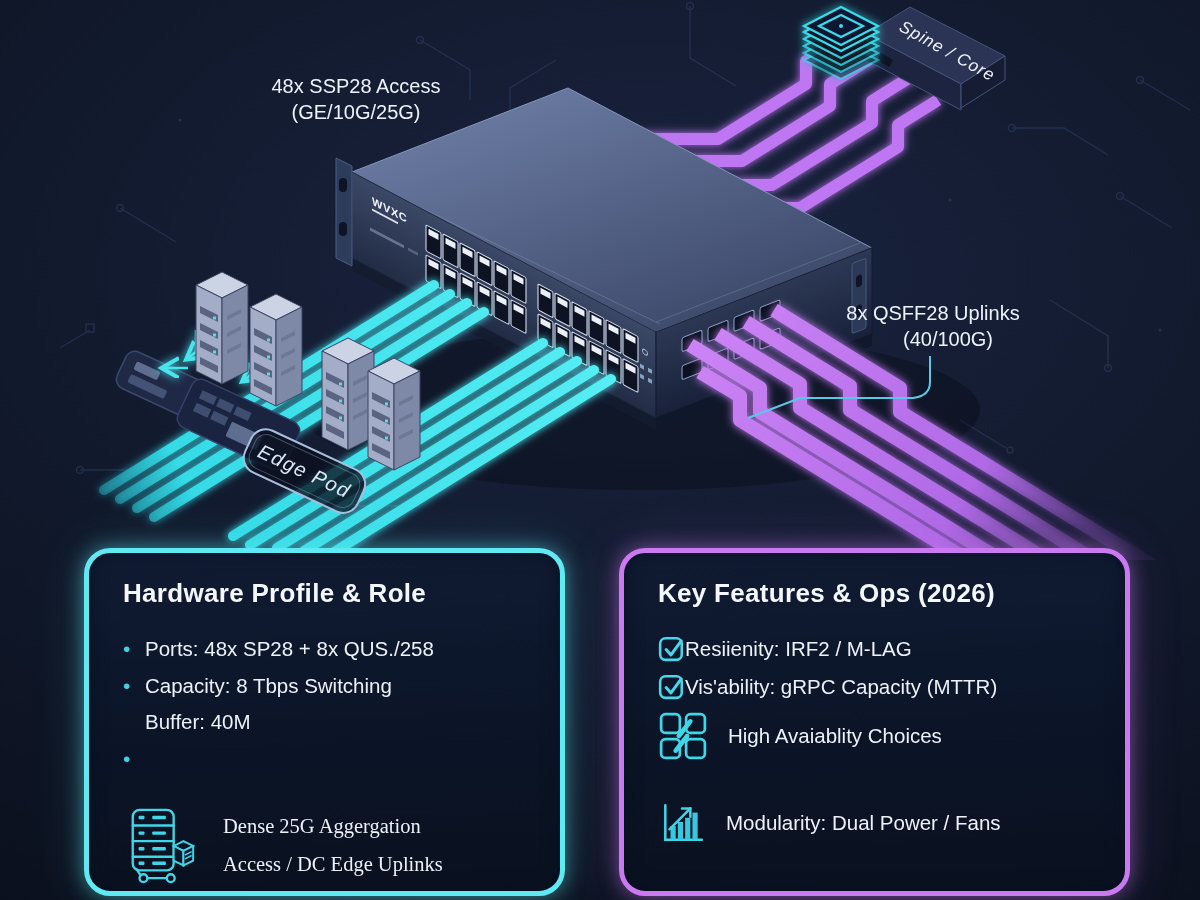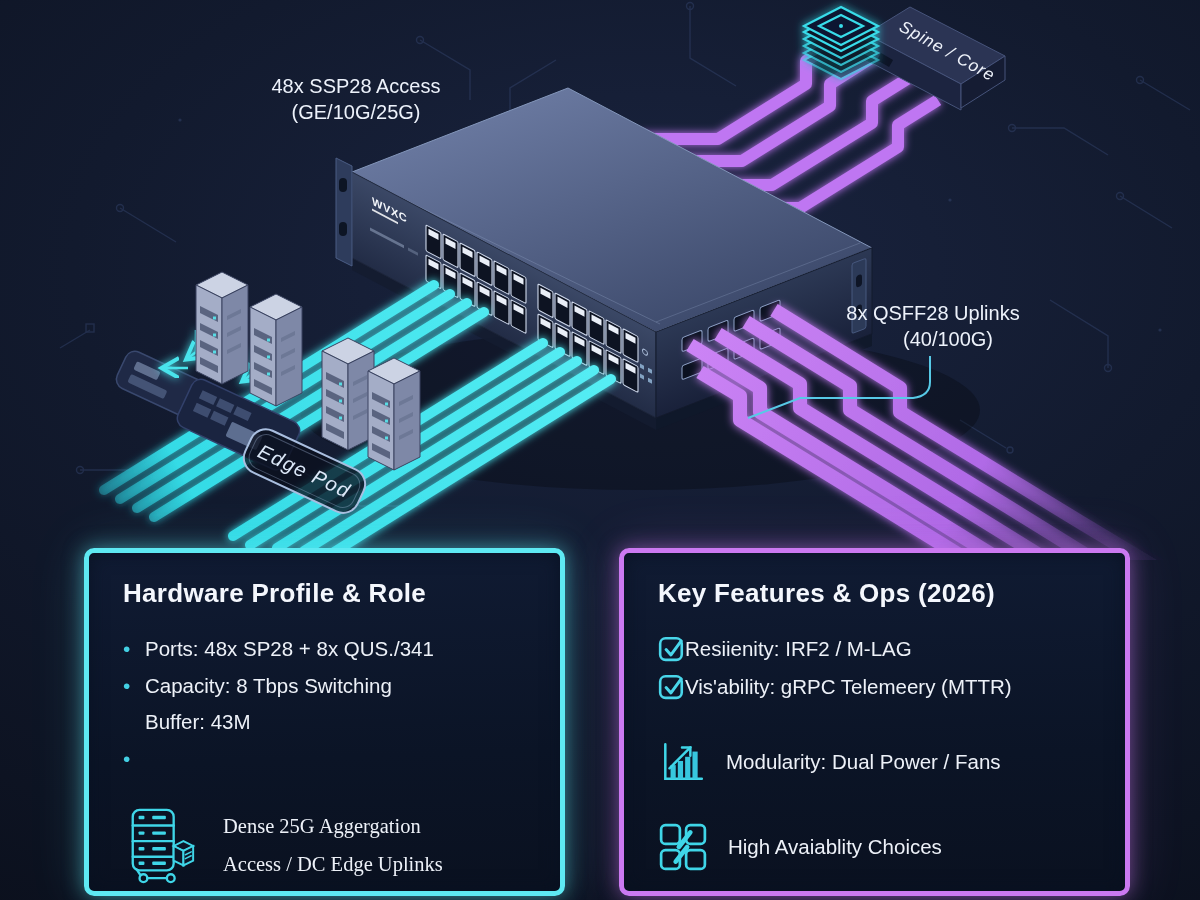--- a/index.html
+++ b/index.html
@@ -11,21 +11,21 @@
   }
   svg{display:block;}
   #scene{position:absolute;left:0;top:0;}
   .scene-label{fill:#edf2fb;font-size:20px;}
   .spine-label{fill:#eef2fa;font-size:17px;font-style:italic;letter-spacing:1px;}
   .edgepod-label{fill:#dce8f8;font-size:20px;font-style:italic;letter-spacing:1.5px;}
   .switch-logo{fill:#f2f5fa;font-size:11px;font-weight:bold;letter-spacing:.6px;}
 
   .card{
     position:absolute;top:548px;height:348px;box-sizing:border-box;
-    border-radius:10px;padding:20px 34px;color:#edf1f8;
+    border-radius:26px;padding:20px 34px;color:#edf1f8;
     background:linear-gradient(178deg,#101b33 0%,#0b1426 60%,#0a1120 100%);
   }
   .card-cyan{
     left:84px;width:481px;border:5px solid #5ee9f3;
     box-shadow:0 0 20px rgba(94,233,243,.5),0 0 55px rgba(94,233,243,.16),
                inset 0 0 18px rgba(8,16,32,.8);
   }
   .card-purple{
     left:619px;width:511px;border:5px solid #cb79f1;
     box-shadow:0 0 20px rgba(203,121,241,.5),0 0 55px rgba(203,121,241,.16),
@@ -301,28 +301,28 @@
       <text class="scene-label" x="933" y="320" text-anchor="middle">8x QSFF28 Uplinks</text>
       <text class="scene-label" x="948" y="346" text-anchor="middle">(40/100G)</text>
       <path d="M930,356 L930,382 Q930,396 913,398 L800,398 L748,418" stroke="#57c9e6" stroke-width="2" fill="none"></path>
     </g>
   </svg>
 
   <section class="card card-cyan">
     <h2 class="card-title">Hardware Profile &amp; Role</h2>
     <div class="bullet-row">
       <span class="bullet-dot">•</span>
-      <span>Ports: 48x SP28 + 8x QUS./341</span>
+      <span>Ports: 48x SP28 + 8x QUS./258</span>
     </div>
     <div class="bullet-row">
       <span class="bullet-dot">•</span>
       <span>Capacity: 8 Tbps Switching</span>
     </div>
     <div class="bullet-row bullet-cont">
-      <span>Buffer: 43M</span>
+      <span>Buffer: 40M</span>
     </div>
     <div class="bullet-row">
       <span class="bullet-dot">•</span>
     </div>
     <div class="hw-footer">
       <svg class="icon-cyan" width="76" height="80" viewBox="0 0 78 80" fill="none" stroke="#3fd6e8" stroke-width="2.4" stroke-linecap="round">
         <rect x="10" y="3" width="42" height="62" rx="7"></rect>
         <line x1="10" y1="19" x2="52" y2="19"></line>
           <line x1="10" y1="35" x2="52" y2="35"></line>
           <line x1="10" y1="51" x2="52" y2="51"></line>
@@ -362,42 +362,42 @@
         <rect x="2" y="3" width="20" height="20" rx="5"></rect>
         <path d="M7.5,13.5 L12,18.5 L21.5,5.5" stroke-width="2.8"></path>
       </svg>
       <span>Resiienity: IRF2 / M-LAG</span>
     </div>
     <div class="check-row">
       <svg class="icon-cyan" width="27" height="27" viewBox="0 0 25 25" fill="none" stroke="#49d6ea" stroke-width="2.4" stroke-linecap="round" stroke-linejoin="round">
         <rect x="2" y="3" width="20" height="20" rx="5"></rect>
         <path d="M7.5,13.5 L12,18.5 L21.5,5.5" stroke-width="2.8"></path>
       </svg>
-      <span>Vis'ability: gRPC Telemeery (MTTR)</span>
-    </div>
-    <div class="feature-row first">
-      <svg class="icon-cyan" width="48" height="48" viewBox="0 0 46 46" fill="none" stroke="#3fd6e8" stroke-width="2.4" stroke-linecap="round">
-        <path d="M7,6 L7,39 L42,39"></path>
-        <g fill="#37c7de" stroke="none">
-          <rect x="12" y="26" width="5" height="13"></rect>
-            <rect x="19" y="22" width="5" height="17"></rect>
-          <rect x="26" y="18" width="5" height="21"></rect>
-            <rect x="33" y="13" width="5" height="26"></rect>
-        </g>
-        <path d="M11,29 L31,9"></path>
-          <path d="M23,9 L31,9 L31,17"></path>
-      </svg>
-      <span>Modularity: Dual Power / Fans</span>
+      <span>Vis'ability: gRPC Capacity (MTTR)</span>
     </div>
     <div class="feature-row">
       <svg class="icon-cyan" width="50" height="50" viewBox="0 0 48 48" fill="none" stroke="#3fd6e8" stroke-width="2.6" stroke-linecap="round">
         <rect x="3" y="3" width="18" height="18" rx="4"></rect>
         <rect x="27" y="3" width="18" height="18" rx="4"></rect>
         <rect x="3" y="27" width="18" height="18" rx="4"></rect>
         <rect x="27" y="27" width="18" height="18" rx="4"></rect>
         <path d="M31,10 L20,24" stroke-width="4.5"></path>
         <path d="M28,24 L17,38" stroke-width="4.5"></path>
       </svg>
       <span>High Avaiablity Choices</span>
     </div>
+    <div class="feature-row first">
+      <svg class="icon-cyan" width="48" height="48" viewBox="0 0 46 46" fill="none" stroke="#3fd6e8" stroke-width="2.4" stroke-linecap="round">
+        <path d="M7,6 L7,39 L42,39"></path>
+        <g fill="#37c7de" stroke="none">
+          <rect x="12" y="26" width="5" height="13"></rect>
+            <rect x="19" y="22" width="5" height="17"></rect>
+          <rect x="26" y="18" width="5" height="21"></rect>
+            <rect x="33" y="13" width="5" height="26"></rect>
+        </g>
+        <path d="M11,29 L31,9"></path>
+          <path d="M23,9 L31,9 L31,17"></path>
+      </svg>
+      <span>Modularity: Dual Power / Fans</span>
+    </div>
   </section>
 
 </div>
 
 </body></html>

